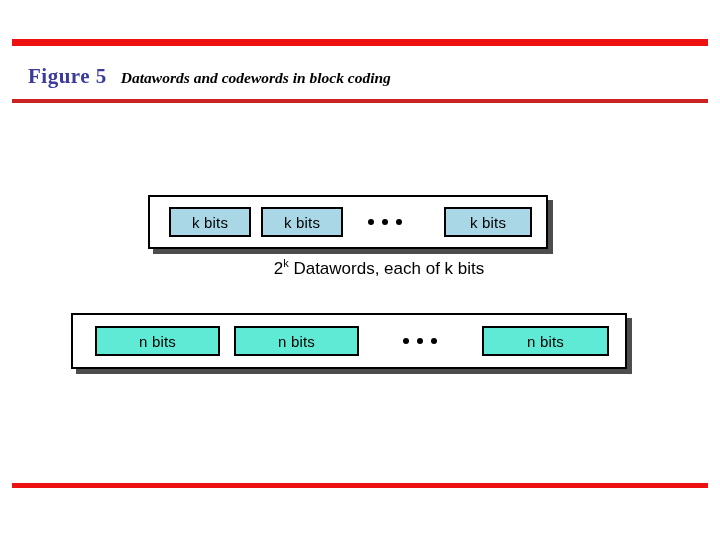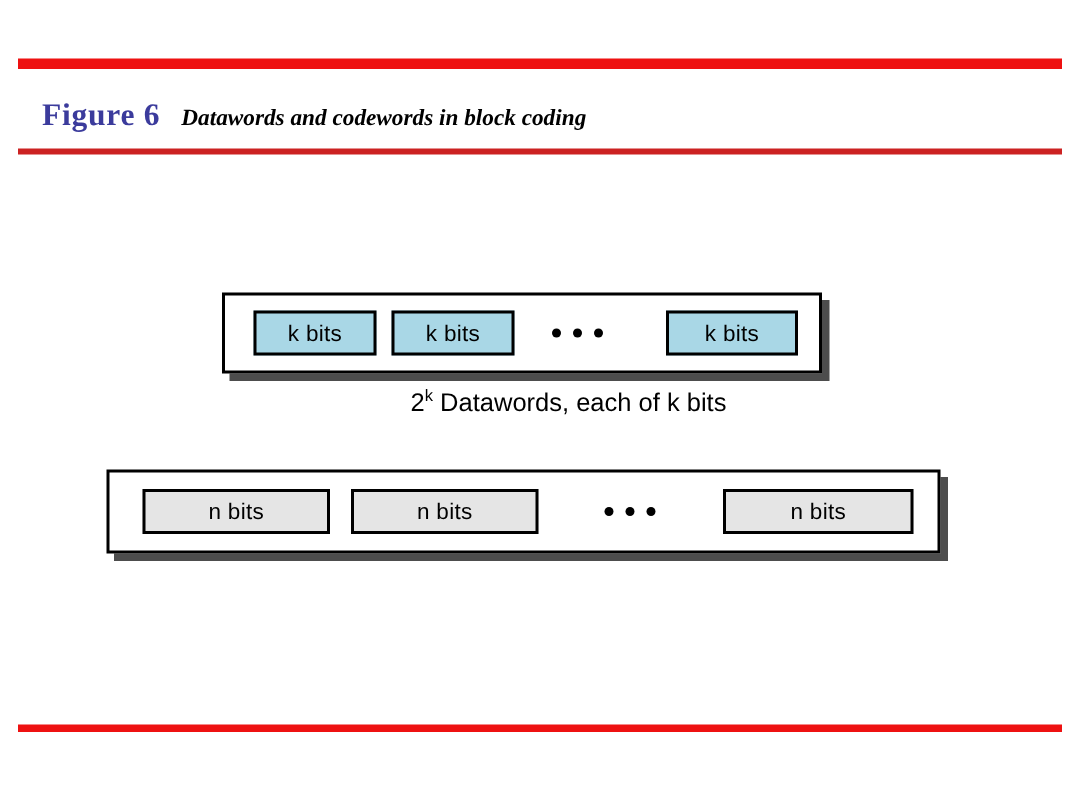--- a/index.html
+++ b/index.html
@@ -110,21 +110,21 @@
     box-sizing: border-box;
     display: flex;
     align-items: center;
     justify-content: center;
     font-family: "Liberation Sans", sans-serif;
     font-size: 15px;
     color: #000000;
     letter-spacing: 0.2px;
   }
   .cell.blue { background: #a9d7e6; height: 30px; }
-  .cell.yellow { background: #e5e5e5; height: 30px; }
+  .cell.yellow { background: #5eead4; height: 30px; }
 
   .ellipsis {
     position: absolute;
     top: 50%;
     transform: translateY(-50%);
     display: flex;
     align-items: center;
     gap: 8px;
   }
   .ellipsis .dot {
@@ -160,21 +160,21 @@
     vertical-align: super;
     line-height: 0;
   }
 </style>
 </head>
 <body>
 
 <div class="rule-top"></div>
 
 <div class="title-row">
-  <span class="fig-label">Figure 6</span>
+  <span class="fig-label">Figure 5</span>
   <span class="fig-caption">Datawords and codewords in block coding</span>
 </div>
 
 <div class="rule-under-title"></div>
 
 <div class="diagram">
 
   <div class="outer-box datawords">
     <div class="cells">
       <div class="cell blue" style="left:19px; width:82px;">

